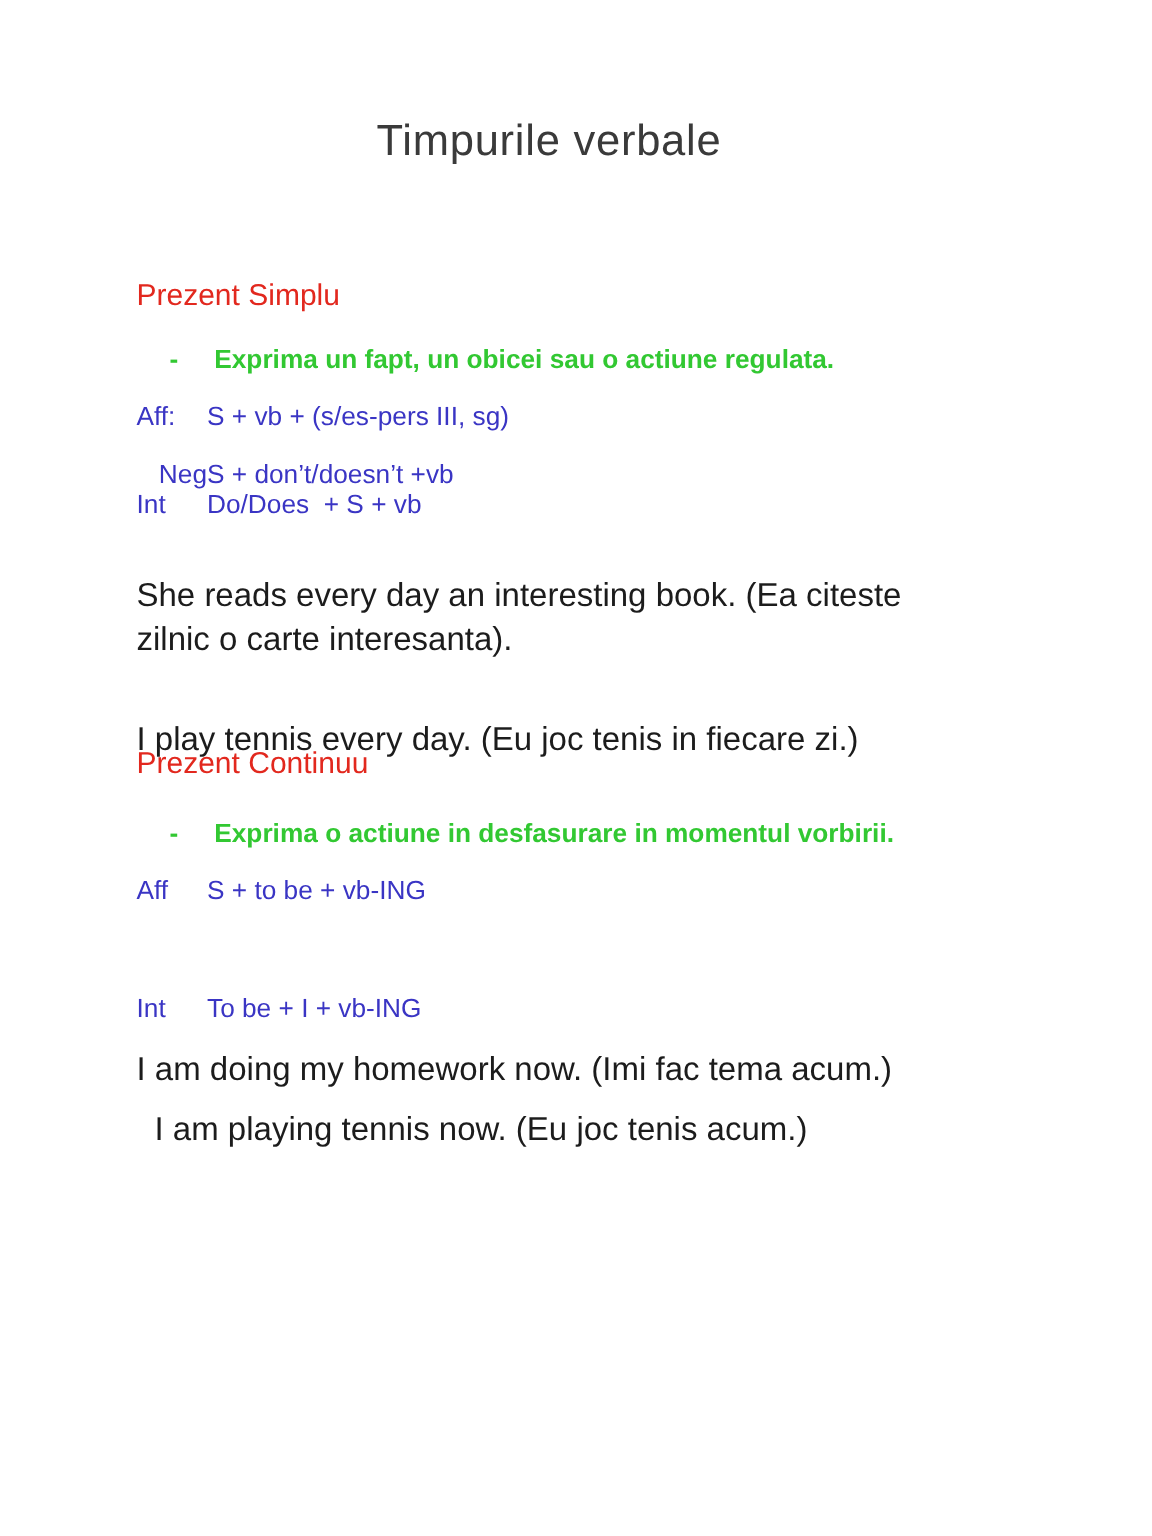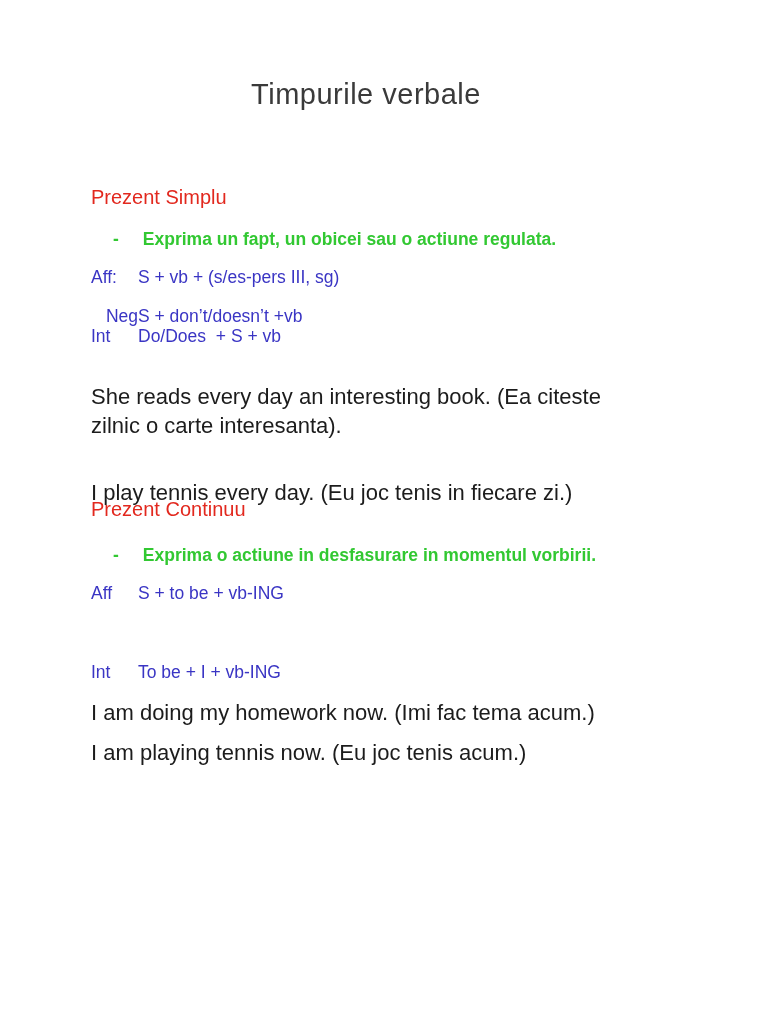--- a/index.html
+++ b/index.html
@@ -65,21 +65,21 @@
   .example {
     left: 91px;
     max-width: 558px;
     font-size: 22px;
     line-height: 29px;
     color: #1c1c1c;
   }
   .ex1 { top: 382px; }
   .ex2 { top: 450px; margin-top: 28px; }
   .ex3 { top: 698px; }
-  .ex4 { top: 738px; }
+  .ex4 { top: 738px; margin-left: 12px; }
 </style>
 </head>
 <body>
 
 <div class="page">
 
   <div class="abs doc-title">Timpurile verbale</div>
 
   <div class="abs heading heading-1">Prezent Simplu</div>
 

